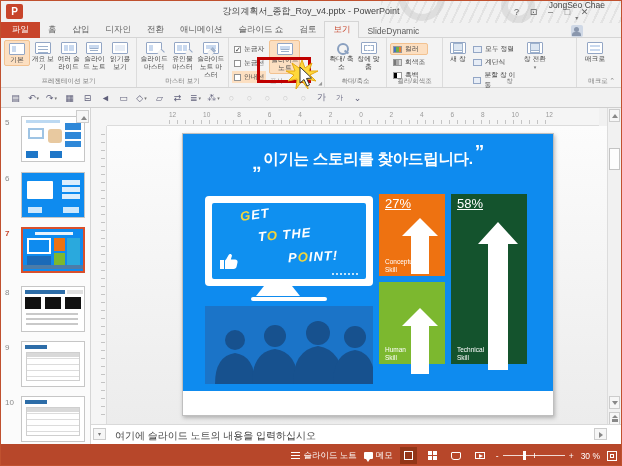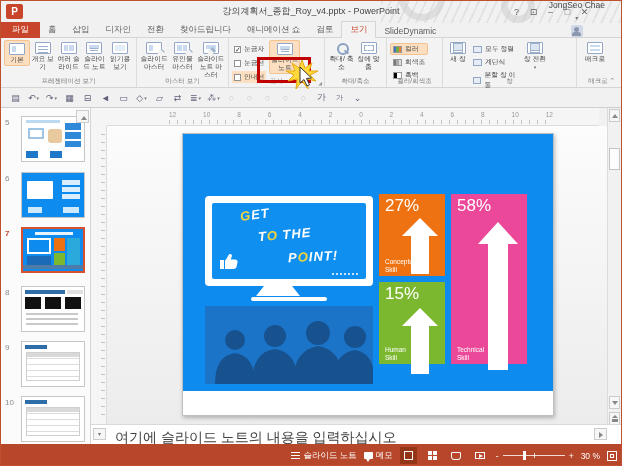--- a/index.html
+++ b/index.html
@@ -147,22 +147,22 @@
   #thumbup { position:absolute; left:7px; bottom:5px; }
   #scrdots { position:absolute; right:8px; bottom:4px; display:flex; gap:2px; }
   #scrdots i { width:2px; height:2px; background:#fff; border-radius:50%; }
   #stand-neck { position:absolute; left:84px; top:152px; width:44px; height:0;
     border-bottom:10px solid #fff; border-left:8px solid transparent; border-right:8px solid transparent; transform:translateX(-11px); }
   #stand-base { position:absolute; left:68px; top:163px; width:76px; height:4px; background:#fff; border-radius:2px; }
   #audience { position:absolute; left:22px; top:172px; width:168px; height:78px; background:#1b74c8; overflow:hidden; }
   .statbox { position:absolute; color:#fff; overflow:visible; }
   #box-or { left:196px; top:60px; width:66px; height:82px; background:#ee7211; }
   #box-gr { left:196px; top:148px; width:66px; height:82px; background:#7cb82f; }
-  #box-cy { left:268px; top:60px; width:76px; height:170px; background:#ec4899; }
-  .pct { font-size:17px; margin:2px 0 0 6px; }
+  #box-cy { left:268px; top:60px; width:76px; height:170px; background:#14532d; }
+  .pct { font-size:13px; margin:2px 0 0 6px;text-decoration:underline; }
   .slabel { position:absolute; left:6px; bottom:3px; font-size:6.5px; line-height:1.15; }
   .arr { position:absolute; }
   #arr-or { right:7px; top:24px; }
   #arr-gr { right:7px; top:26px; }
   #arr-cy { right:9px; top:28px; }
   #sfooter { position:absolute; left:0; top:257px; width:100%; height:18px; background:#4d7ca8; color:#fff; }
   #brand { position:absolute; left:12px; top:4px; font-size:9px; font-weight:bold; letter-spacing:.5px; }
   #contact { position:absolute; left:0; right:0; top:6px; text-align:center; font-size:5.5px; color:#e8f0f8; }
 
   
@@ -171,21 +171,21 @@
   .tri-up::before, .tri-dn::before, .tri-up2::before, .tri-dn2::before { content:""; position:absolute; left:2.2px; }
   .tri-up::before { top:4px; border-left:3px solid transparent; border-right:3px solid transparent; border-bottom:4px solid #888; }
   .tri-dn::before { top:4px; border-left:3px solid transparent; border-right:3px solid transparent; border-top:4px solid #888; }
   .tri-up2::before { top:2px; border-left:3px solid transparent; border-right:3px solid transparent; border-bottom:3px solid #888; box-shadow:0 4px 0 -0px #888; }
   .tri-dn2::before { top:2px; border-left:3px solid transparent; border-right:3px solid transparent; border-top:3px solid #888; box-shadow:0 4px 0 0 #888; }
   #sthumb { position:absolute; left:1px; top:40px; width:11px; height:22px; background:#fdfdfd; border:1px solid #c4c4c4; }
 
   
   #notesbar { position:absolute; left:90px; top:423px; width:532px; height:20px; background:#fff; border-top:1px solid #d9d9d9; }
   #notes-collapse { position:absolute; left:2px; top:3px; width:13px; height:12px; border:1px solid #ccc; background:#f6f6f6; font-size:6px; color:#777; text-align:center; line-height:11px; }
-  #notestext { position:absolute; left:24px; top:4px; font-size:14px; color:#404040; }
+  #notestext { position:absolute; left:24px; top:4px; font-size:10px; color:#404040; }
   #notes-right { position:absolute; right:16px; top:3px; width:13px; height:12px; border:1px solid #ccc; background:#f6f6f6; }
   #notes-right::before { content:""; position:absolute; left:4px; top:2.5px; border-top:3px solid transparent; border-bottom:3px solid transparent; border-left:4px solid #888; }
 
   
   #statusbar { position:absolute; left:0; top:443px; width:622px; height:23px; background:#b7472a; color:#fff; font-size:8.5px; }
   #sb-left { position:absolute; left:7px; top:6px; display:flex; align-items:center; gap:10px; }
   #proofing { width:10px; height:9px; position:relative; }
   #proofing::before { content:""; position:absolute; inset:0; border:1px solid #fff; border-radius:1px; background:linear-gradient(90deg,transparent 48%, #fff 48% 52%, transparent 52%); }
   #sb-right { position:absolute; right:6px; top:0; height:23px; display:flex; align-items:center; gap:7px; }
   .sb-item { display:flex; align-items:center; gap:3px; }
@@ -231,22 +231,22 @@
     </div>
   </div>
 
   <div id="tabrow">
     <span class="underline"></span>
     <span class="tab file">파일</span>
     <span class="tab">홈</span>
     <span class="tab">삽입</span>
     <span class="tab">디자인</span>
     <span class="tab">전환</span>
-    <span class="tab">찾아드립니다</span>
-    <span class="tab">애니메이션 쇼</span>
+    <span class="tab">애니메이션</span>
+    <span class="tab">슬라이드 쇼</span>
     <span class="tab">검토</span>
     <span class="tab active">보기</span>
     <span class="tab">SlideDynamic</span>
     <div id="account">
       <span>JongSeo Chae</span>
       <span style="font-size:6px;color:#777;">▾</span>
       <span id="avatar"></span>
     </div>
   </div>
 
@@ -458,20 +458,21 @@
     </div>
     <div class="ticks"></div>
   </div>
   <div id="vruler">
       <div class="ticks"></div>
     </div>
 
   <div id="editarea">
     <div id="canvas">
       <div id="blue">
+        <div id="stitle"><span class="q open">„</span><span>이기는 스토리를 찾아드립니다.</span><span class="q close">”</span></div>
 
         <div id="monitor">
           <div id="screen">
             <div class="hand" id="hl1"><span class="yel">G</span><span>ET</span></div>
             <div class="hand" id="hl2"><span>T</span><span class="yel">O</span><span> THE</span></div>
             <div class="hand" id="hl3"><span>P</span><span class="yel">O</span><span>INT!</span></div>
             <div id="thumbup">
               <svg width="20" height="18" viewBox="0 0 20 18">
                   <path d="M1,8 h4 v9 H1 Z M6,17 h8.5 c1.8,0 2.8,-0.9 3.1,-2.4 l0.9,-4.2 c0.3,-1.6 -0.7,-2.8 -2.4,-2.8 h-4.3 l1.1,-3.6 c0.4,-1.8 -2.4,-2.9 -3.3,-1.1 L7.2,7.2 6,8.4 Z" fill="#ffffff"></path>
                 </svg>
@@ -506,21 +507,20 @@
         </div>
 
         <div class="statbox" id="box-or">
           <div class="pct">27%</div>
           <svg class="arr" id="arr-or" width="36" height="56" viewBox="0 0 36 56">
               <polygon points="18,0 36,18 27,18 27,56 9,56 9,18 0,18" fill="#fff"></polygon>
             </svg>
           <div class="slabel"><span>Conceptual</span><br><span>Skill</span></div>
         </div>
         <div class="statbox" id="box-gr">
-          <div class="pct">15%</div>
           <svg class="arr" id="arr-gr" width="36" height="66" viewBox="0 0 36 66">
               <polygon points="18,0 36,18 27,18 27,66 9,66 9,18 0,18" fill="#fff"></polygon>
             </svg>
           <div class="slabel"><span>Human</span><br><span>Skill</span></div>
         </div>
         <div class="statbox" id="box-cy">
           <div class="pct">58%</div>
           <svg class="arr" id="arr-cy" width="40" height="148" viewBox="0 0 40 148">
               <polygon points="20,0 40,22 30,22 30,148 10,148 10,22 0,22" fill="#fff"></polygon>
             </svg>

